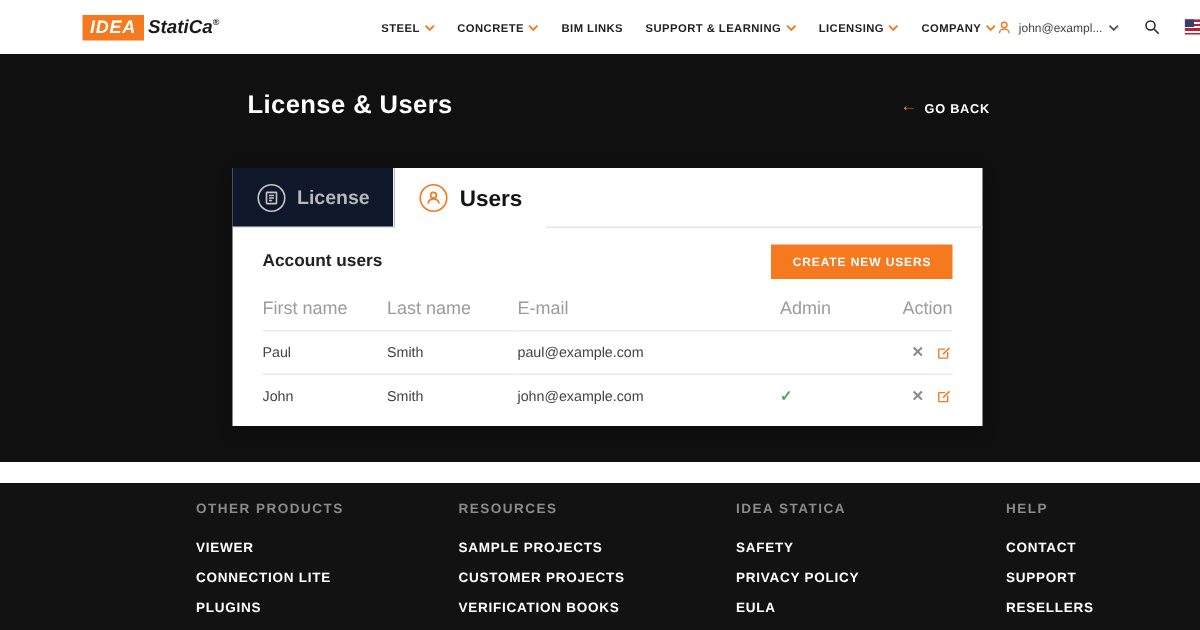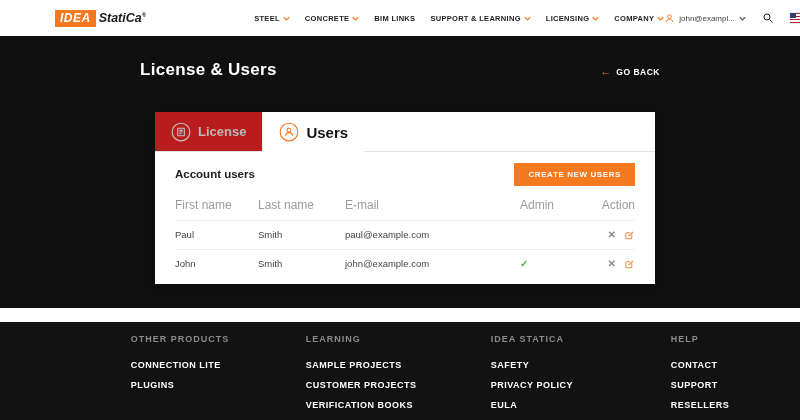--- a/index.html
+++ b/index.html
@@ -21,34 +21,34 @@
   .account { display:flex; align-items:center; gap:4px; font-size:8px; color:#444; cursor:pointer; }
   .search { margin-left:16px; cursor:pointer; display:flex; }
   .flag-wrap { margin-left:16px; display:flex; align-items:center; gap:3px; cursor:pointer; }
   .flag { width:15px; height:10px; position:relative;
     background:repeating-linear-gradient(to bottom,#b22234 0 1.5px,#fff 1.5px 3px);
     box-shadow:0 0 0 .5px #ddd; }
   .flag::after { content:""; position:absolute; left:0; top:0; width:6px; height:5px; background:#3c3b6e; }
 
   
   .hero { height:272px; background:#101010; position:relative; }
-  .hero-title { position:absolute; left:140px; top:24px; color:#fff; font-size:17px;
+  .hero-title { position:absolute; left:165px; top:24px; color:#fff; font-size:17px;
     font-weight:800; letter-spacing:.3px; }
   .back { position:absolute; right:140px; top:30px; display:flex; align-items:center;
     gap:5px; cursor:pointer; }
   .back-arrow { color:#f4791f; font-size:11px; font-weight:700; line-height:1; }
   .back-label { color:#fff; font-size:8.5px; font-weight:700; letter-spacing:.5px; }
 
   
   .card { position:absolute; left:155px; top:76px; width:500px; background:#fff;
     box-shadow:0 3px 10px rgba(0,0,0,.3); }
   .tabs { display:flex; height:40px; }
   .tab { display:flex; align-items:center; gap:7px; padding:0 16px; cursor:pointer;
     border-bottom:1px solid #e4e4e4; }
-  .tab-license { background:#b91c1c; border-right:1px solid #eee; color:#b9b9b9;
+  .tab-license { background:#0f172a; border-right:1px solid #eee; color:#b9b9b9;
     font-weight:700; font-size:13px; }
   .tab-users { font-size:15px; font-weight:800; color:#141414; border-bottom:none; }
   .tabs-filler { flex:1; border-bottom:1px solid #e4e4e4; }
 
   .panel { padding:10px 20px 6px; }
   .panel-head { display:flex; justify-content:space-between; align-items:center; height:24px; }
   .panel-title { font-size:11.5px; font-weight:700; color:#222; }
   .create-btn { background:#f4791f; color:#fff; border:none; font-size:8px; font-weight:700;
     letter-spacing:.6px; padding:7px 14px; cursor:pointer; font-family:inherit; }
 
@@ -218,25 +218,26 @@
       </table>
     </div>
   </div>
 </div>
 
 <div class="gap"></div>
 
 <div class="footer">
   <div class="fcol-1">
     <div class="ftitle">OTHER PRODUCTS</div>
+    <a class="flink">VIEWER</a>
     <a class="flink">CONNECTION LITE</a>
     <a class="flink">PLUGINS</a>
   </div>
   <div class="fcol-2">
-    <div class="ftitle">LEARNING</div>
+    <div class="ftitle">RESOURCES</div>
     <a class="flink">SAMPLE PROJECTS</a>
     <a class="flink">CUSTOMER PROJECTS</a>
     <a class="flink">VERIFICATION BOOKS</a>
   </div>
   <div class="fcol-3">
     <div class="ftitle">IDEA STATICA</div>
     <a class="flink">SAFETY</a>
     <a class="flink">PRIVACY POLICY</a>
     <a class="flink">EULA</a>
   </div>

